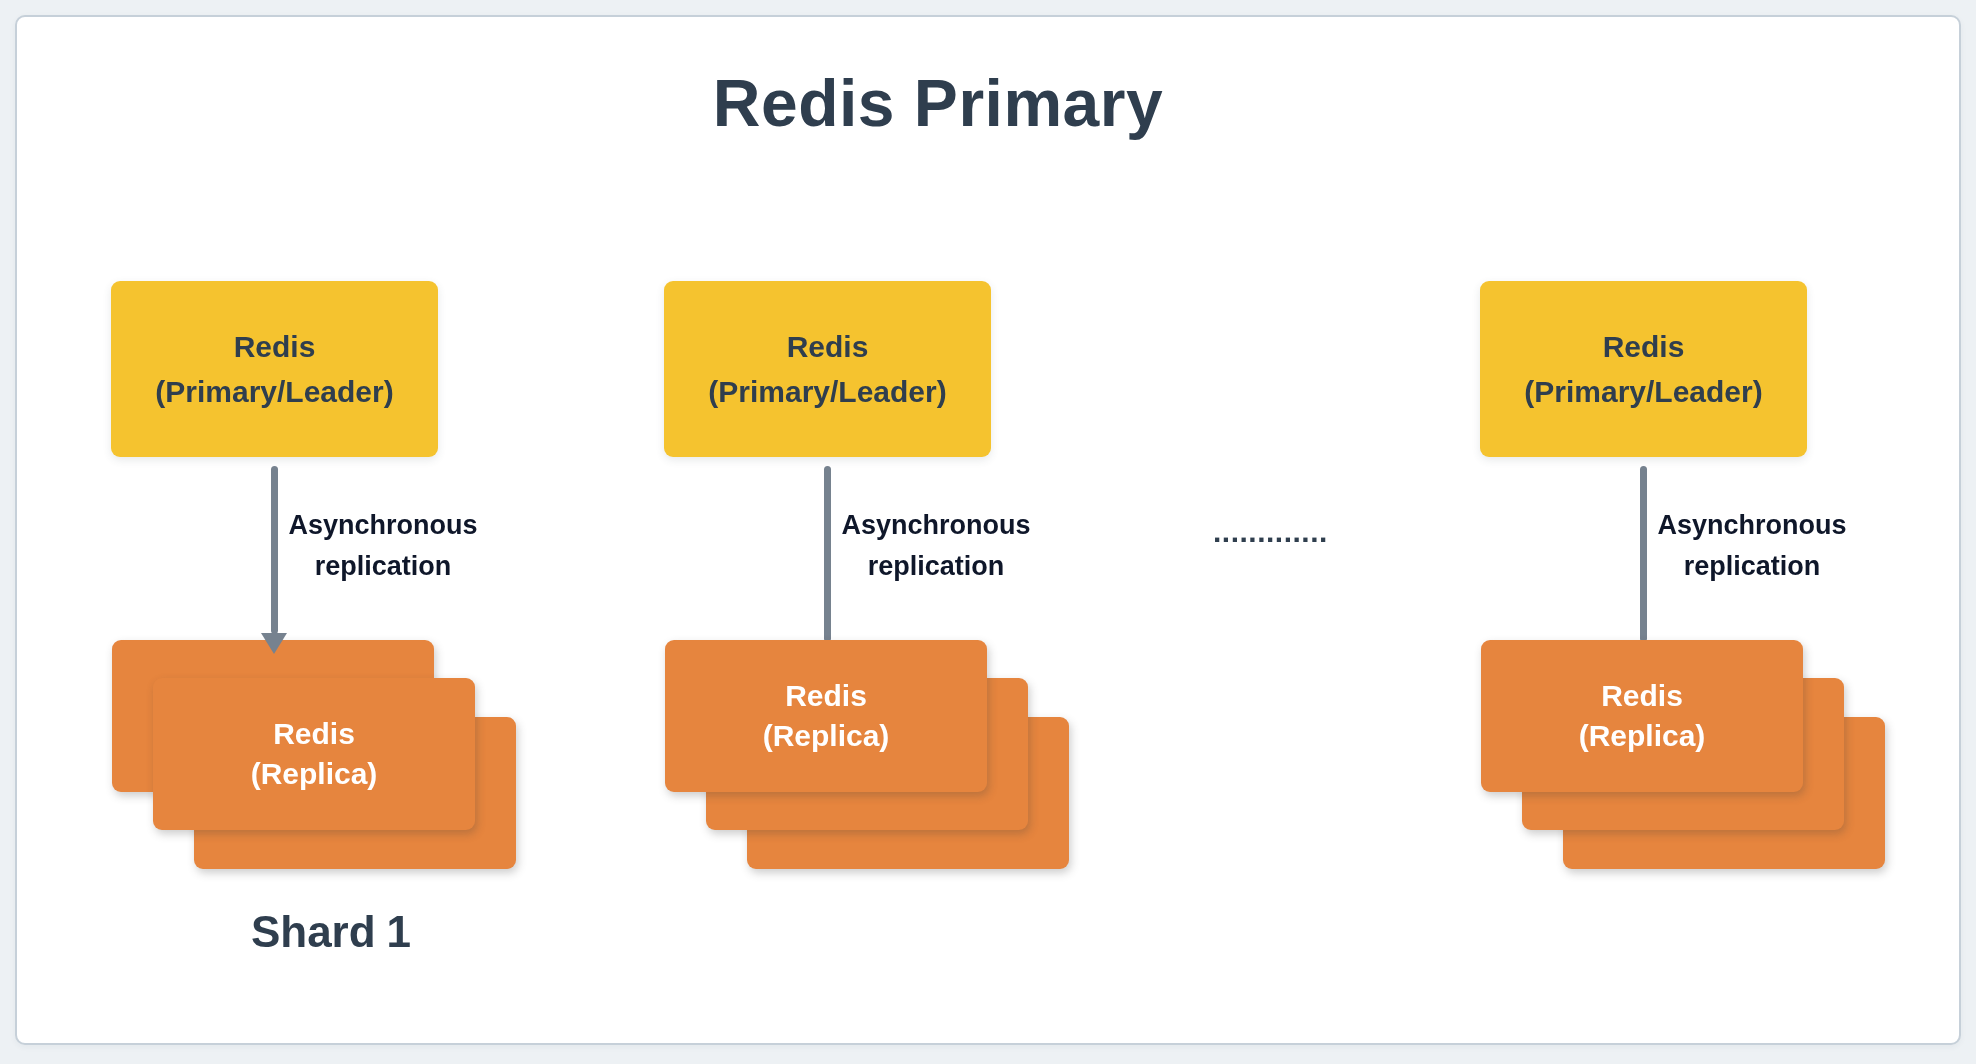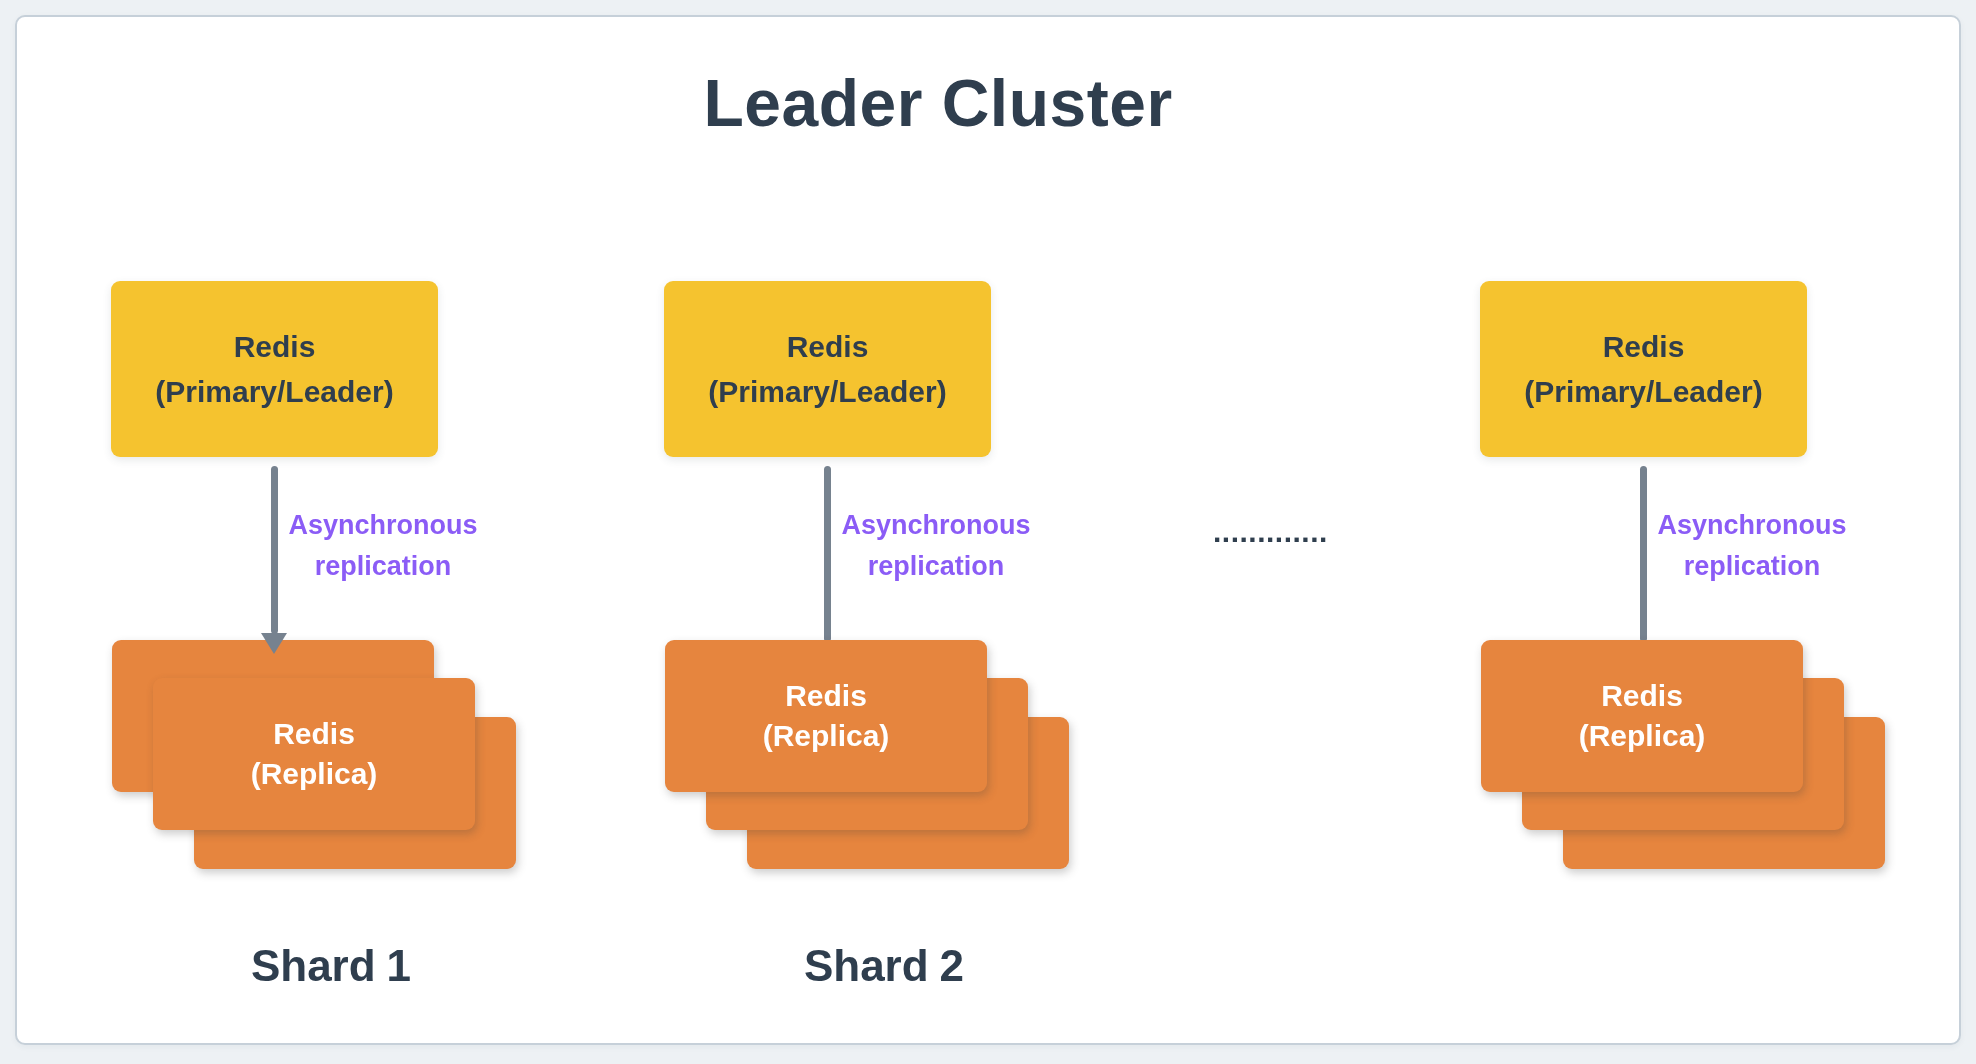--- a/index.html
+++ b/index.html
@@ -63,21 +63,21 @@
     border-left: 13px solid transparent;
     border-right: 13px solid transparent;
     border-top: 21px solid #76828F;
     z-index: 6;
   }
 
   .repl-note {
     position: absolute; left: 167px; top: 224px; width: 210px;
     text-align: center;
     font-size: 27px; font-weight: 700; line-height: 41px;
-    color: #8b5cf6;
+    color: #0f172a;
   }
 
   .card {
     position: absolute;
     width: 322px; height: 152px;
     background: #E6853E;
     border-radius: 9px;
     box-shadow: 2px 4px 9px rgba(60,60,60,0.25);
     display: flex; flex-direction: column; justify-content: center;
     text-align: center;
@@ -87,21 +87,21 @@
   .card.c1 { left: 1px;  top: 359px; }
   .card.c2 { left: 42px; top: 397px; }
   .card.c3 { left: 83px; top: 436px; }
   
   .s1 .c1 { z-index: 2; } .s1 .c2 { z-index: 4; } .s1 .c3 { z-index: 3; }
   .s2 .c1, .s3 .c1 { z-index: 4; }
   .s2 .c2, .s3 .c2 { z-index: 3; }
   .s2 .c3, .s3 .c3 { z-index: 2; }
 
   .shard-label {
-    position: absolute; left: 0; top: 660px; width: 440px;
+    position: absolute; left: 0; top: 626px; width: 440px;
     text-align: center;
     font-size: 44px; font-weight: 700;
     color: #2F3E4E;
   }
   .shard-label .label-prefix { margin-right: 11px; }
   .s3 .shard-label .label-suffix { font-style: italic; }
 
   .ellipsis {
     position: absolute; left: 1213px; top: 517px; width: 140px;
     font-size: 30px; font-weight: 700; line-height: 30px;
@@ -110,21 +110,21 @@
     white-space: nowrap;
   }
 </style>
 </head>
 <body>
 
 <div id="canvas">
 
   <div class="panel"></div>
 
-  <div class="title">Leader Cluster</div>
+  <div class="title">Redis Primary</div>
 
   <div class="shard s1">
     <div class="primary">
       <span>Redis</span>
       <span>(Primary/Leader)</span>
     </div>
     <div class="vline"></div>
     <div class="arrowhead"></div>
     <div class="repl-note">
       <div>Asynchronous</div>
@@ -162,23 +162,20 @@
       <span>(Replica)</span>
     </div>
     <div class="card c2">
       <span>Redis</span>
       <span>(Replica)</span>
     </div>
     <div class="card c3">
       <span>Redis</span>
       <span>(Replica)</span>
     </div>
-    <div class="shard-label">
-      <span class="label-prefix">Shard</span><span class="label-suffix">2</span>
-    </div>
   </div>
 
   <div class="ellipsis">.............</div>
 
   <div class="shard s3">
     <div class="primary">
       <span>Redis</span>
       <span>(Primary/Leader)</span>
     </div>
     <div class="vline"></div>

